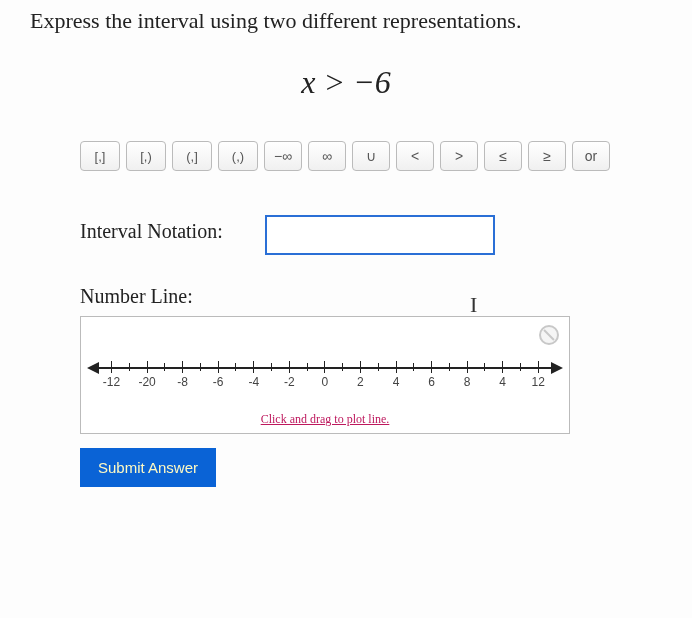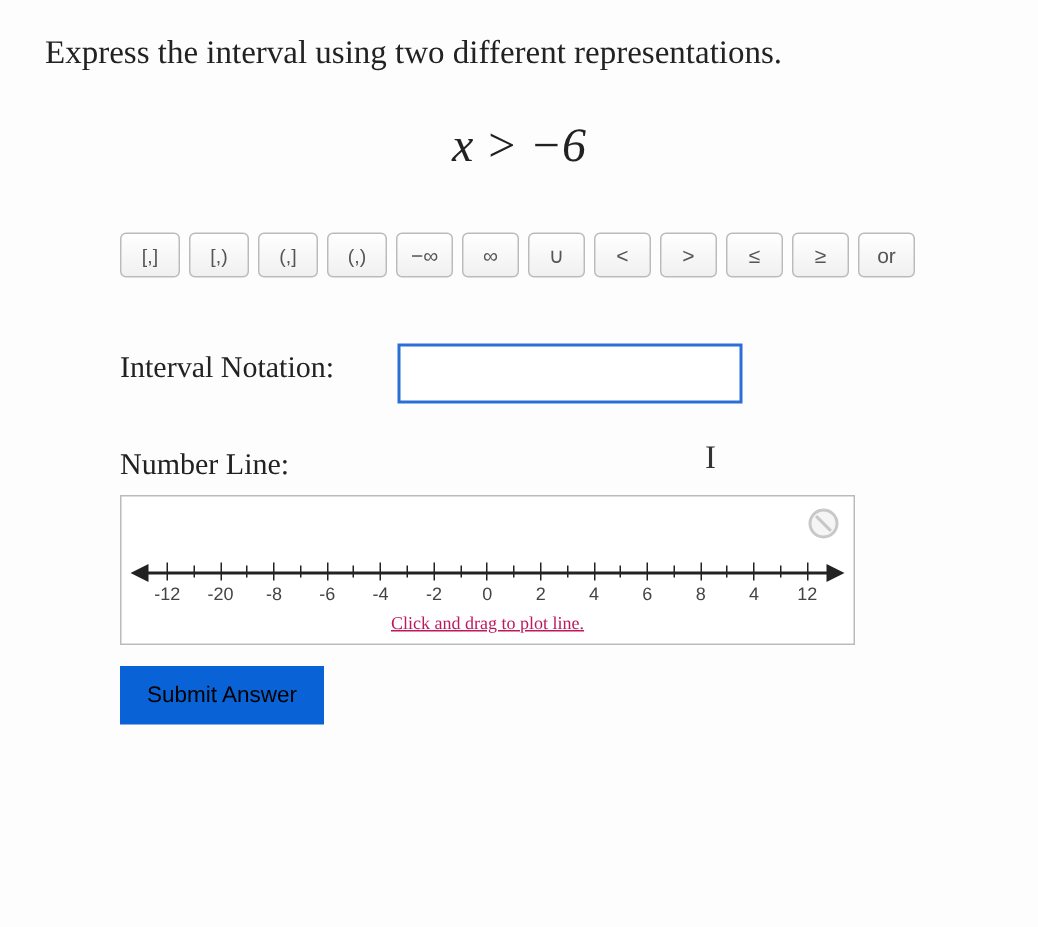--- a/index.html
+++ b/index.html
@@ -4,21 +4,21 @@
 <style>
   * { box-sizing: border-box; margin: 0; padding: 0; }
   body {
     font-family: Georgia, 'Times New Roman', serif;
     background: #fdfdfd;
     width: 692px;
     height: 618px;
     overflow: hidden;
     color: #222;
   }
-  .container { padding: 22px 30px 20px 30px; }
+  .container { padding: 8px 30px 20px 30px; }
   .question-prompt { font-size: 22px; font-weight: normal; margin-bottom: 30px; }
   .inequality {
     text-align: center;
     font-size: 32px;
     font-style: italic;
     font-family: 'Times New Roman', serif;
     margin: 20px 0 40px 0;
   }
   .answer-section { padding-left: 50px; }
   .answer-header { margin-bottom: 18px; }
@@ -48,21 +48,21 @@
   .cursor-mark {
     position: absolute;
     font-family: 'Times New Roman', serif;
     font-size: 22px;
     color: #333;
     left: 470px; top: 292px;
     pointer-events: none;
   }
   .numberline-box {
     border: 1px solid #bbb;
-    width: 490px; height: 100px;
+    width: 490px; height: 118px;
     padding: 10px 14px;
     position: relative;
     background: #fff;
   }
   .clear-circle {
     position: absolute;
     right: 10px; top: 8px;
     width: 20px; height: 20px;
     border: 2px solid #c8c8c8;
     border-radius: 50%;
@@ -111,21 +111,21 @@
     width: 100%;
     text-align: center;
     font-size: 12px;
     color: #be185d;
     left: 0;
     text-decoration: underline;
   }
   .submit-btn {
     margin-top: 14px;
     background: #0a63d6;
-    color: #000000;
+    color: #fef9c3;
     border: none;
     padding: 11px 18px;
     font-size: 15px;
     cursor: pointer;
     font-family: Arial, sans-serif;
   }
 </style>
 </head>
 <body>
 

